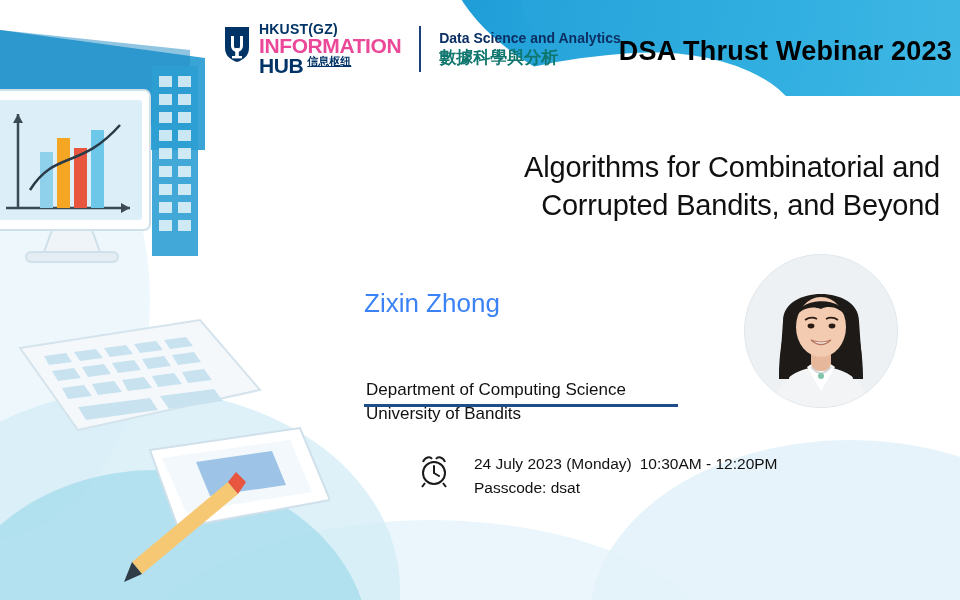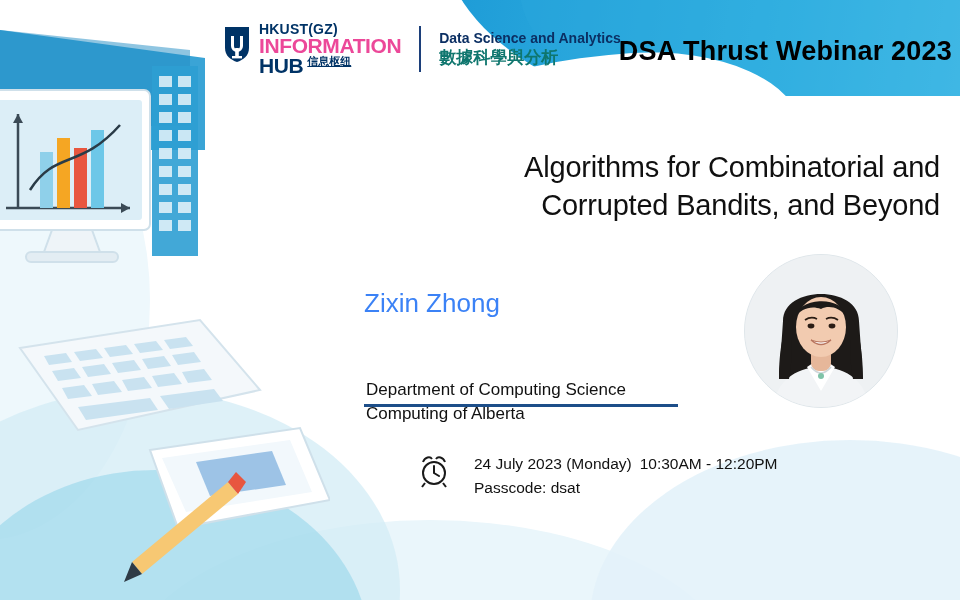--- a/index.html
+++ b/index.html
@@ -407,21 +407,21 @@
   <div class="webinar-label">DSA Thrust Webinar 2023</div>
 
   <div class="talk-title">
     <div>Algorithms for Combinatorial and</div>
     <div>Corrupted Bandits, and Beyond</div>
   </div>
 
   <div class="speaker-name">Zixin Zhong</div>
   <div class="affiliation">
     <div>Department of Computing Science</div>
-    <div>Computing of Alberta</div>
+    <div>University of Bandits</div>
   </div>
   <div class="rule"></div>
 
   <div class="headshot">
     <svg width="152" height="152" viewBox="0 0 152 152">
       <rect width="152" height="152" fill="#eef1f3"></rect>
 
       <path d="M38 66 C38 30, 114 30, 114 66 L118 124 L34 124 Z" fill="#1d1a18"></path>
 
       <path d="M28 152 C32 122, 56 112, 76 112 C96 112, 120 122, 124 152 Z" fill="#f2f4f6"></path>

